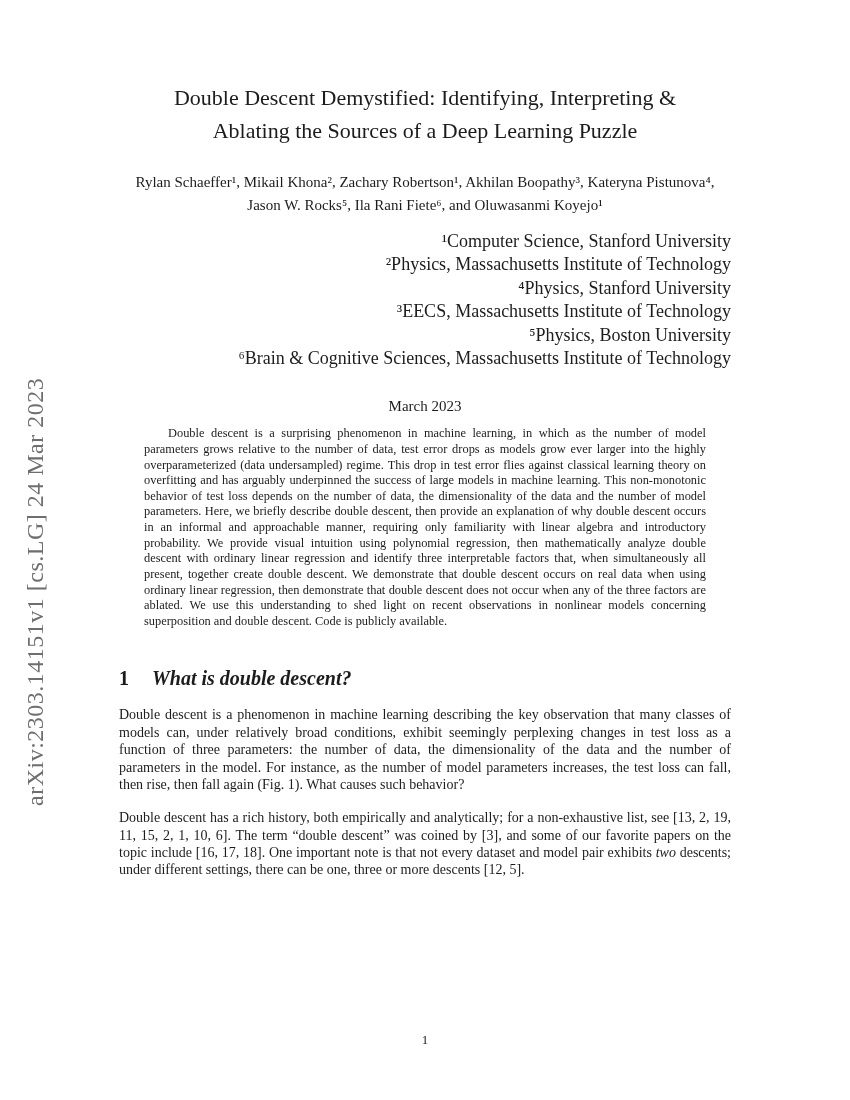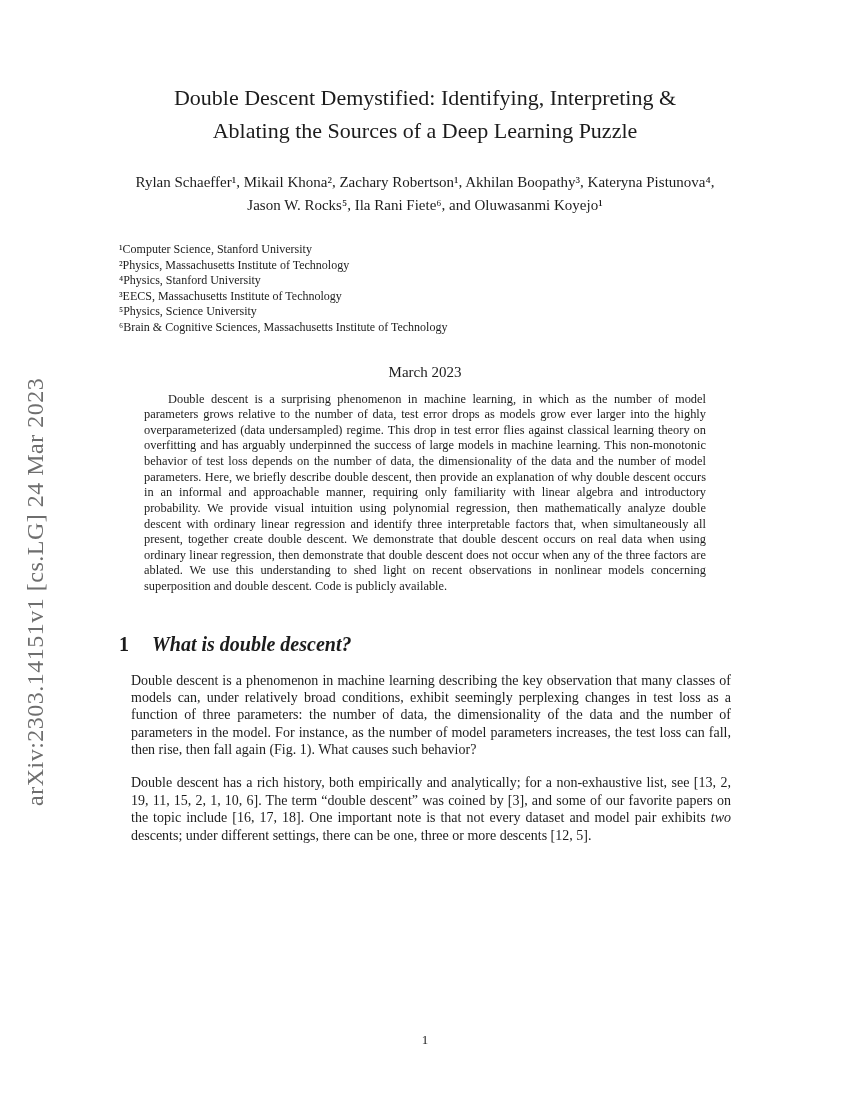--- a/index.html
+++ b/index.html
@@ -41,23 +41,23 @@
   .authors {
     margin-top: 24px;
     font-size: 15px;
     text-align: center;
     line-height: 1.5;
     max-width: 600px;
     margin-left: auto;
     margin-right: auto;
   }
   .affiliations {
-    margin-top: 26px;
-    text-align: left;
-    font-size: 12px;
+    margin-top: 14px;
+    text-align: right;
+    font-size: 18px;
     line-height: 1.3;
   }
   .affiliation-line {
     margin: 0;
   }
   .date {
     margin-top: 28px;
     text-align: center;
     font-size: 15px;
   }
@@ -86,21 +86,20 @@
   .section-heading .sec-title {
     display: inline-block;
     margin-left: 18px;
     font-style: italic;
   }
   .body-para {
     margin-top: 16px;
     font-size: 14px;
     line-height: 1.24;
     text-align: justify;
-    margin-left: 12px;
   }
   .italic {
     font-style: italic;
   }
   .page-number {
     position: absolute;
     left: 0;
     right: 0;
     top: 1032px;
     text-align: center;
@@ -119,21 +118,21 @@
 
     <h1 class="title">Double Descent Demystified: Identifying, Interpreting &amp; Ablating the Sources of a Deep Learning Puzzle</h1>
 
     <div class="authors">Rylan Schaeffer¹, Mikail Khona², Zachary Robertson¹, Akhilan Boopathy³, Kateryna Pistunova⁴, Jason W. Rocks⁵, Ila Rani Fiete⁶, and Oluwasanmi Koyejo¹</div>
 
     <div class="affiliations">
       <p class="affiliation-line">¹Computer Science, Stanford University</p>
       <p class="affiliation-line">²Physics, Massachusetts Institute of Technology</p>
       <p class="affiliation-line">⁴Physics, Stanford University</p>
       <p class="affiliation-line">³EECS, Massachusetts Institute of Technology</p>
-      <p class="affiliation-line">⁵Physics, Science University</p>
+      <p class="affiliation-line">⁵Physics, Boston University</p>
       <p class="affiliation-line">⁶Brain &amp; Cognitive Sciences, Massachusetts Institute of Technology</p>
     </div>
 
     <div class="date">March 2023</div>
 
 
     <div class="abstract-text">Double descent is a surprising phenomenon in machine learning, in which as the number of model parameters grows relative to the number of data, test error drops as models grow ever larger into the highly overparameterized (data undersampled) regime. This drop in test error flies against classical learning theory on overfitting and has arguably underpinned the success of large models in machine learning. This non-monotonic behavior of test loss depends on the number of data, the dimensionality of the data and the number of model parameters. Here, we briefly describe double descent, then provide an explanation of why double descent occurs in an informal and approachable manner, requiring only familiarity with linear algebra and introductory probability. We provide visual intuition using polynomial regression, then mathematically analyze double descent with ordinary linear regression and identify three interpretable factors that, when simultaneously all present, together create double descent. We demonstrate that double descent occurs on real data when using ordinary linear regression, then demonstrate that double descent does not occur when any of the three factors are ablated. We use this understanding to shed light on recent observations in nonlinear models concerning superposition and double descent. Code is publicly available.</div>
 
     <div class="section-heading">
       <span class="sec-num">1</span>

